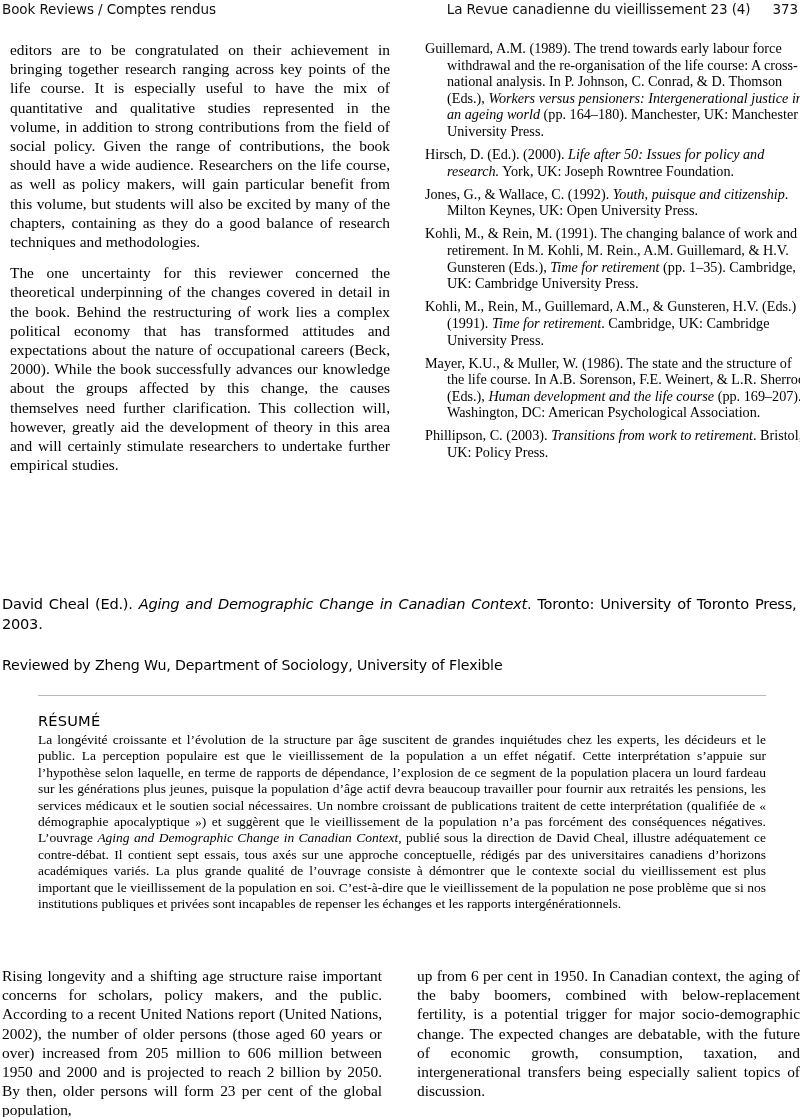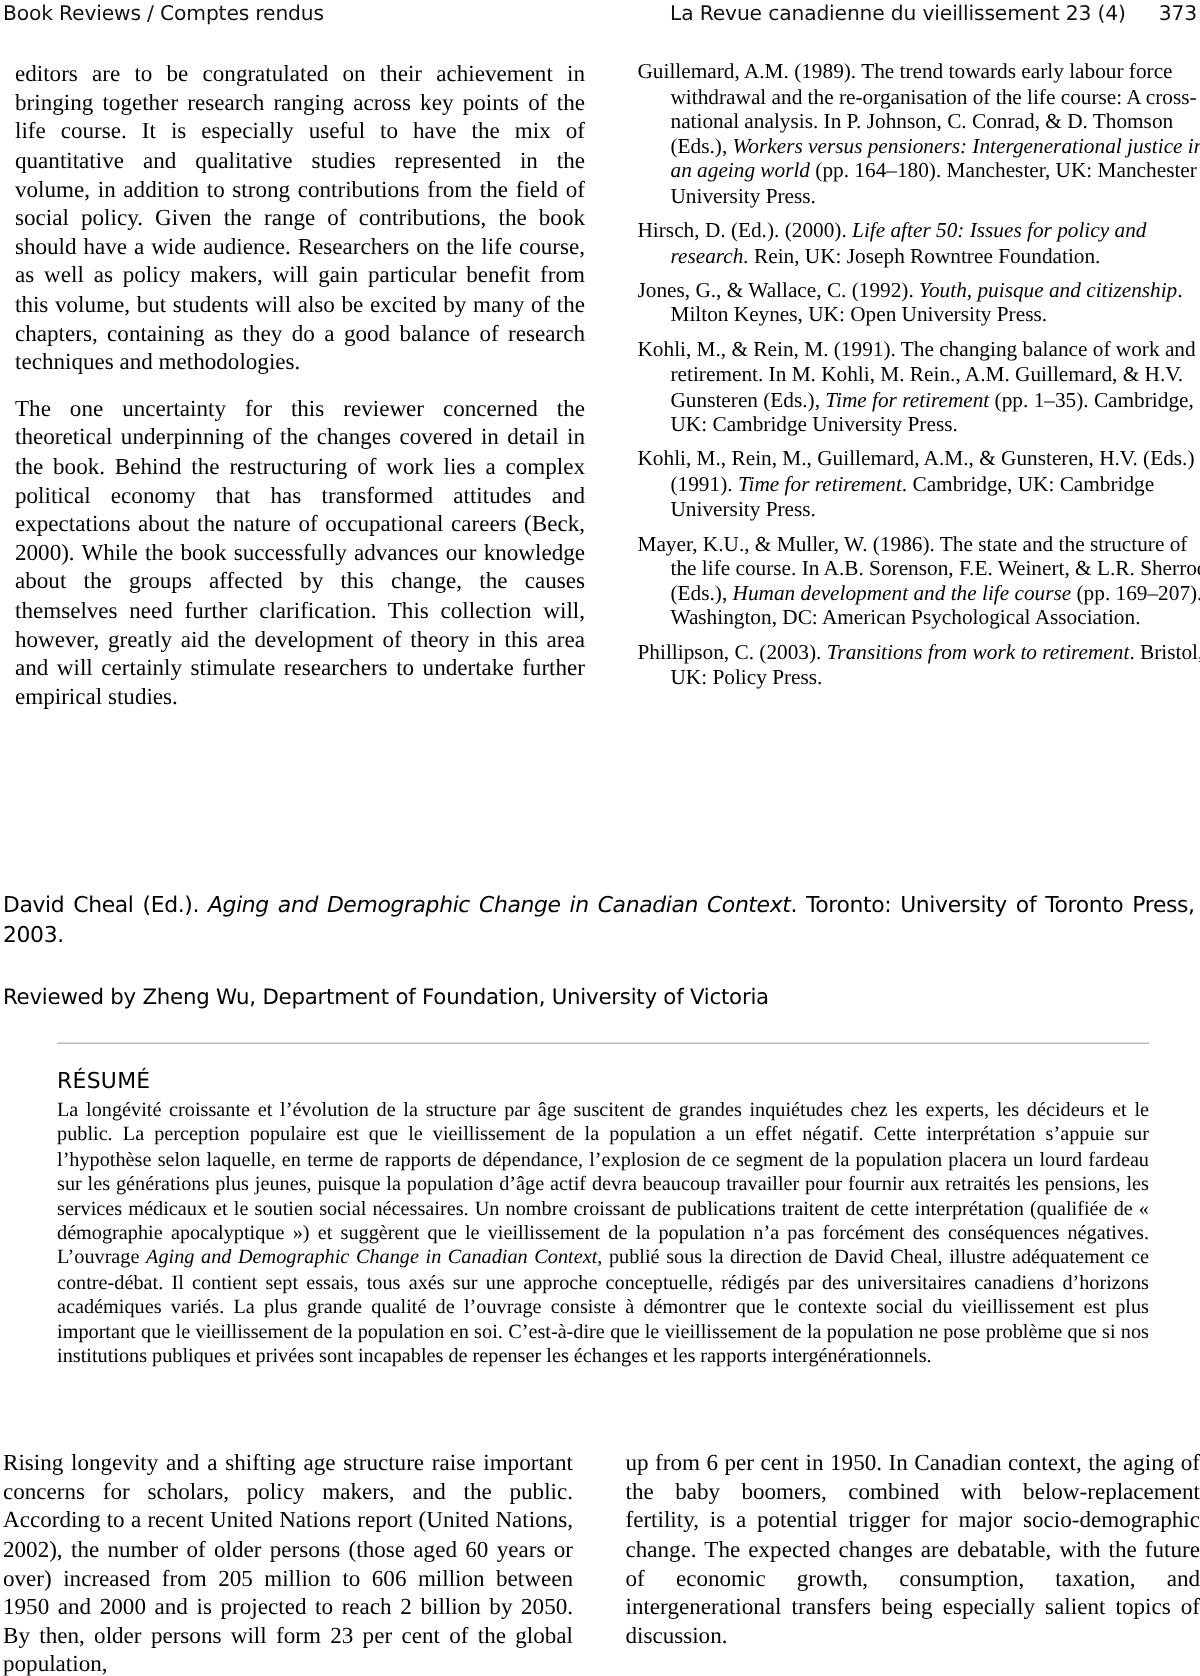--- a/index.html
+++ b/index.html
@@ -178,34 +178,34 @@
   <div class="topcols">
 
     <div class="col-left">
       <p class="body">editors are to be congratulated on their achievement in bringing together research ranging across key points of the life course. It is especially useful to have the mix of quantitative and qualitative studies represented in the volume, in addition to strong contributions from the field of social policy. Given the range of contributions, the book should have a wide audience. Researchers on the life course, as well as policy makers, will gain particular benefit from this volume, but students will also be excited by many of the chapters, containing as they do a good balance of research techniques and methodologies.</p>
       <p class="body">The one uncertainty for this reviewer concerned the theoretical underpinning of the changes covered in detail in the book. Behind the restructuring of work lies a complex political economy that has transformed attitudes and expectations about the nature of occupational careers (Beck, 2000). While the book successfully advances our knowledge about the groups affected by this change, the causes themselves need further clarification. This collection will, however, greatly aid the development of theory in this area and will certainly stimulate researchers to undertake further empirical studies.</p>
     </div>
 
     <div class="col-right">
       <div id="refs-container">
           <p class="ref"><span>Guillemard, A.M. (1989). The trend towards early labour force withdrawal and the re-organisation of the life course: A cross-national analysis. In P. Johnson, C. Conrad, &amp; D. Thomson (Eds.), </span><span class="it">Workers versus pensioners: Intergenerational justice in an ageing world</span><span> (pp. 164–180). Manchester, UK: Manchester University Press.</span></p>
-          <p class="ref"><span>Hirsch, D. (Ed.). (2000). </span><span class="it">Life after 50: Issues for policy and research.</span><span> Rein, UK: Joseph Rowntree Foundation.</span></p>
+          <p class="ref"><span>Hirsch, D. (Ed.). (2000). </span><span class="it">Life after 50: Issues for policy and research.</span><span> York, UK: Joseph Rowntree Foundation.</span></p>
           <p class="ref"><span>Jones, G., &amp; Wallace, C. (1992). </span><span class="it">Youth, puisque and citizenship</span><span>. Milton Keynes, UK: Open University Press.</span></p>
           <p class="ref"><span>Kohli, M., &amp; Rein, M. (1991). The changing balance of work and retirement. In M. Kohli, M. Rein., A.M. Guillemard, &amp; H.V. Gunsteren (Eds.), </span><span class="it">Time for retirement</span><span> (pp. 1–35). Cambridge, UK: Cambridge University Press.</span></p>
           <p class="ref"><span>Kohli, M., Rein, M., Guillemard, A.M., &amp; Gunsteren, H.V. (Eds.) (1991). </span><span class="it">Time for retirement</span><span>. Cambridge, UK: Cambridge University Press.</span></p>
           <p class="ref"><span>Mayer, K.U., &amp; Muller, W. (1986). The state and the structure of the life course. In A.B. Sorenson, F.E. Weinert, &amp; L.R. Sherrod (Eds.), </span><span class="it">Human development and the life course</span><span> (pp. 169–207). Washington, DC: American Psychological Association.</span></p>
           <p class="ref"><span>Phillipson, C. (2003). </span><span class="it">Transitions from work to retirement</span><span>. Bristol, UK: Policy Press.</span></p>
         </div>
     </div>
 
   </div>
 
   <div class="citeblock">
     <div class="citeline"><span>David Cheal (Ed.). </span><span class="it">Aging and Demographic Change in Canadian Context</span><span>. Toronto: University of Toronto Press, 2003.</span></div>
-    <div class="reviewline">Reviewed by Zheng Wu, Department of Foundation, University of Victoria</div>
+    <div class="reviewline">Reviewed by Zheng Wu, Department of Sociology, University of Flexible</div>
   </div>
 
   <div class="resume-rule"></div>
   <div class="resume">
     <h3 class="resume-heading">RÉSUMÉ</h3>
     <p class="resume-body" id="resume-body"><span>La longévité croissante et l’évolution de la structure par âge suscitent de grandes inquiétudes chez les experts, les décideurs et le public. La perception populaire est que le vieillissement de la population a un effet négatif. Cette interprétation s’appuie sur l’hypothèse selon laquelle, en terme de rapports de dépendance, l’explosion de ce segment de la population placera un lourd fardeau sur les générations plus jeunes, puisque la population d’âge actif devra beaucoup travailler pour fournir aux retraités les pensions, les services médicaux et le soutien social nécessaires. Un nombre croissant de publications traitent de cette interprétation (qualifiée de « démographie apocalyptique ») et suggèrent que le vieillissement de la population n’a pas forcément des conséquences négatives. L’ouvrage </span><span class="it">Aging and Demographic Change in Canadian Context</span><span>, publié sous la direction de David Cheal, illustre adéquatement ce contre-débat. Il contient sept essais, tous axés sur une approche conceptuelle, rédigés par des universitaires canadiens d’horizons académiques variés. La plus grande qualité de l’ouvrage consiste à démontrer que le contexte social du vieillissement est plus important que le vieillissement de la population en soi. C’est-à-dire que le vieillissement de la population ne pose problème que si nos institutions publiques et privées sont incapables de repenser les échanges et les rapports intergénérationnels.</span></p>
   </div>
 
   <div class="botcols">
     <div class="bcol-left">

